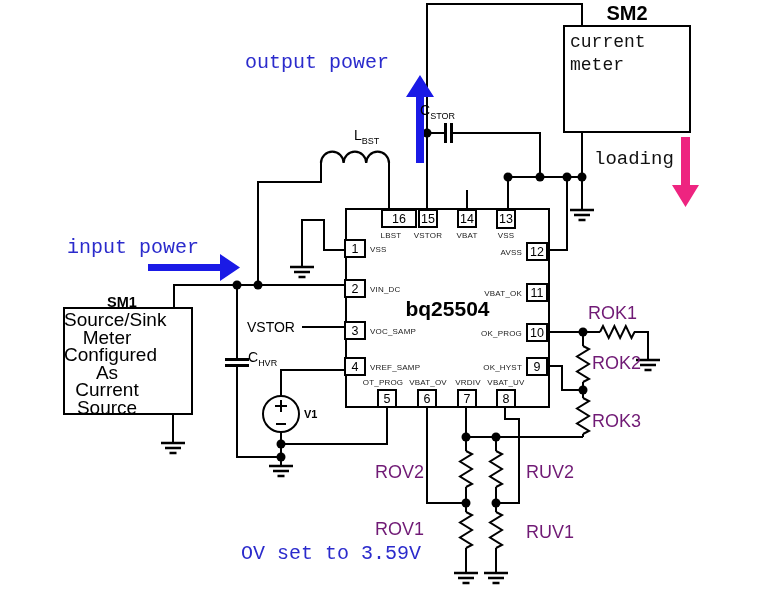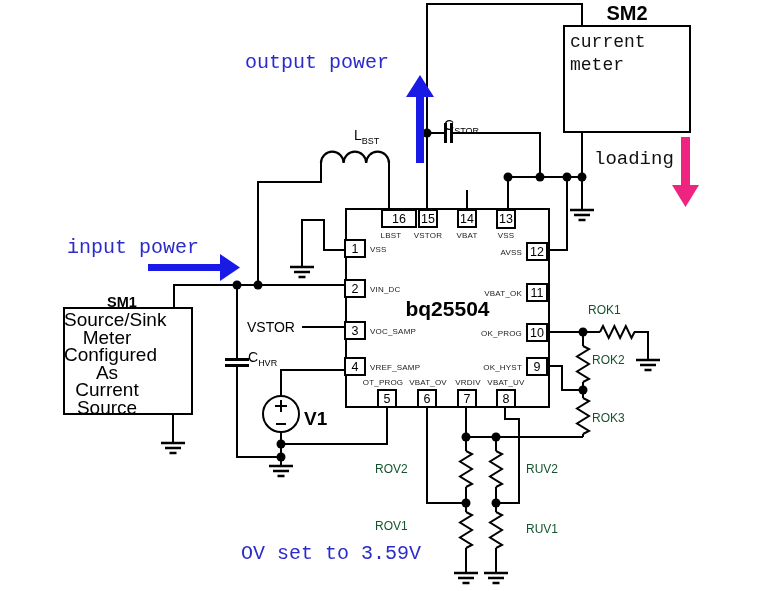--- a/index.html
+++ b/index.html
@@ -8,21 +8,21 @@
   #wires{position:absolute;left:0;top:0;}
   .lbl{position:absolute;white-space:pre-line;color:#000;}
   .anno{font-family:"Liberation Mono",monospace;font-size:20px;color:#2b2bcc;}
   .anno-black{font-family:"Liberation Mono",monospace;font-size:19px;color:#111;}
   .bold{font-weight:700;}
   .pinbox{position:absolute;box-sizing:border-box;border:2px solid #000;background:#fff;
           display:flex;align-items:center;justify-content:center;font-size:12.5px;color:#000;}
   .pinname{position:absolute;font-size:8px;color:#1a1a1a;letter-spacing:0.2px;}
   .ctr{text-align:center;}
   .rgt{text-align:right;}
-  .rlabel{position:absolute;font-size:12px;color:#14532d;}
+  .rlabel{position:absolute;font-size:18px;color:#701a75;}
   .complabel{position:absolute;font-size:14px;color:#000;}
   .complabel sub{font-size:9px;}
   .instrbox{position:absolute;box-sizing:border-box;border:2px solid #000;background:#fff;}
   .icbody{position:absolute;box-sizing:border-box;border:2px solid #000;background:#fff;}
 </style>
 </head>
 <body>
 
 <div id="canvas">
 
@@ -197,26 +197,26 @@
   <div class="pinbox" style="left:417px;top:389px;width:20px;height:19px;">6</div>
   <div class="pinbox" style="left:457px;top:389px;width:20px;height:19px;">7</div>
   <div class="pinbox" style="left:496px;top:389px;width:20px;height:19px;">8</div>
   <div class="pinname ctr" style="left:359px;top:378px;width:48px;">OT_PROG</div>
   <div class="pinname ctr" style="left:404px;top:378px;width:48px;">VBAT_OV</div>
   <div class="pinname ctr" style="left:444px;top:378px;width:48px;">VRDIV</div>
   <div class="pinname ctr" style="left:482px;top:378px;width:48px;">VBAT_UV</div>
 
   <div class="complabel" style="left:354px;top:127px;">
     <span>L</span><sub>BST</sub></div>
-  <div class="complabel" style="left:444px;top:102px;margin-top:15px;">
+  <div class="complabel" style="left:420px;top:102px;">
     <span>C</span><sub>STOR</sub></div>
   <div class="complabel" style="left:248px;top:349px;">
     <span>C</span><sub>HVR</sub></div>
   <div class="complabel" style="left:247px;top:319px;">VSTOR</div>
-  <div class="complabel bold" style="left:304px;top:408px;font-size:19px;">V1</div>
+  <div class="complabel bold" style="left:304px;top:408px;font-size:11px;">V1</div>
 
   <div class="rlabel" style="left:588px;top:303px;">ROK1</div>
   <div class="rlabel" style="left:592px;top:353px;">ROK2</div>
   <div class="rlabel" style="left:592px;top:411px;">ROK3</div>
   <div class="rlabel" style="left:375px;top:462px;">ROV2</div>
   <div class="rlabel" style="left:375px;top:519px;">ROV1</div>
   <div class="rlabel" style="left:526px;top:462px;">RUV2</div>
   <div class="rlabel" style="left:526px;top:522px;">RUV1</div>
 
   <div class="lbl anno" style="left:245px;top:51px;">output power</div>

